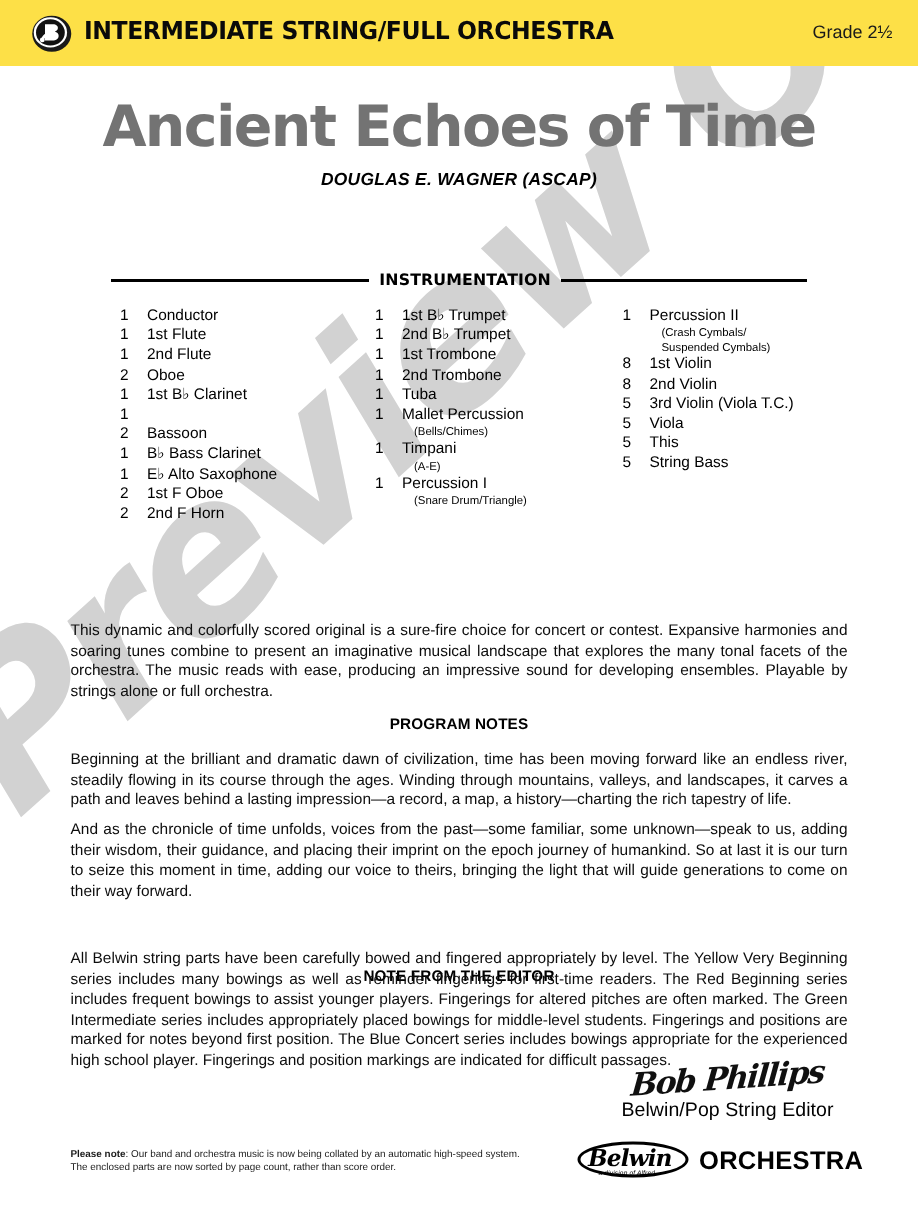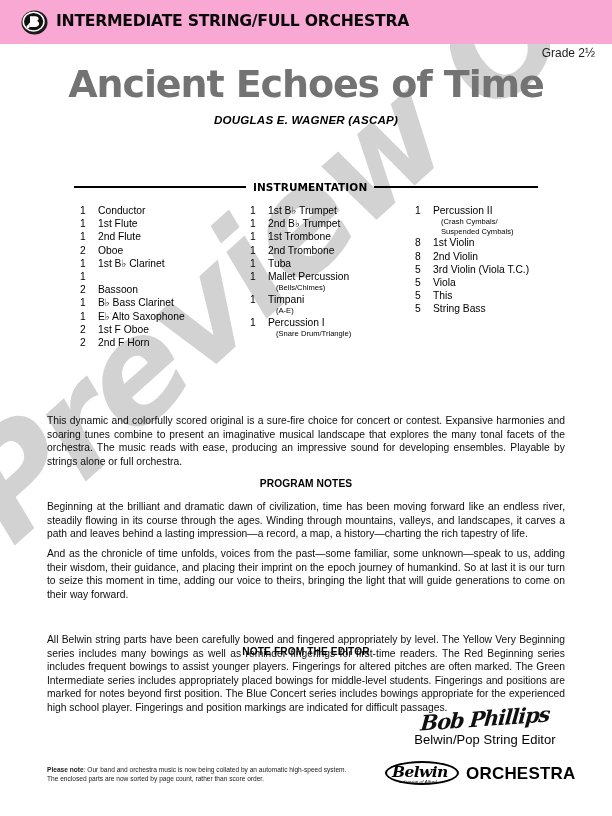--- a/index.html
+++ b/index.html
@@ -52,21 +52,21 @@
     z-index: 2;
   }
 
   
   #header-band {
     position: absolute;
     left: 0;
     top: 0;
     width: 612px;
     height: 44px;
-    background: #f9a8d4;
+    background: #fde047;
     z-index: 3;
   }
   #header-logo {
     position: absolute;
     left: 21px;
     top: 10px;
     width: 27px;
     height: 25px;
   }
   #header-title {
@@ -82,21 +82,20 @@
     color: #0a0a0a;
     white-space: nowrap;
   }
   #header-grade {
     position: absolute;
     right: 17px;
     top: 14px;
     font-size: 12px;
     color: #1a1a1a;
     white-space: nowrap;
-    margin-top: 32px;
   }
 
   
   #song-title {
     position: absolute;
     left: 0;
     top: 62px;
     width: 612px;
     text-align: center;
     font-family: "DejaVu Sans", sans-serif;

